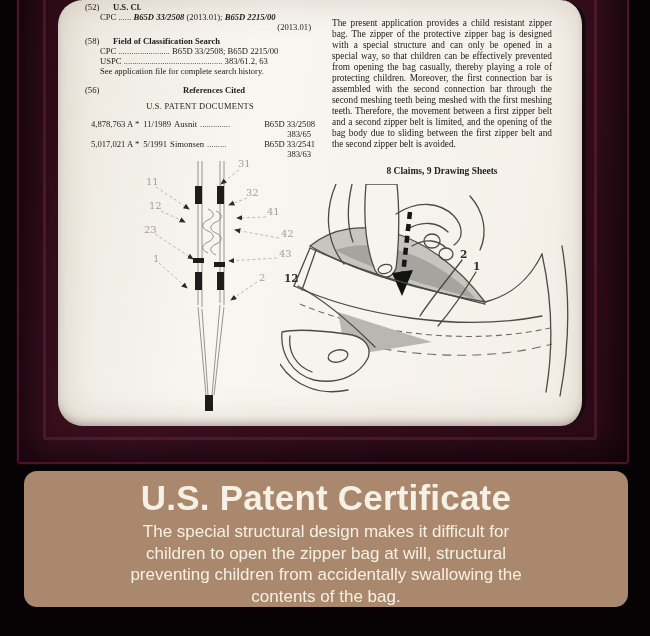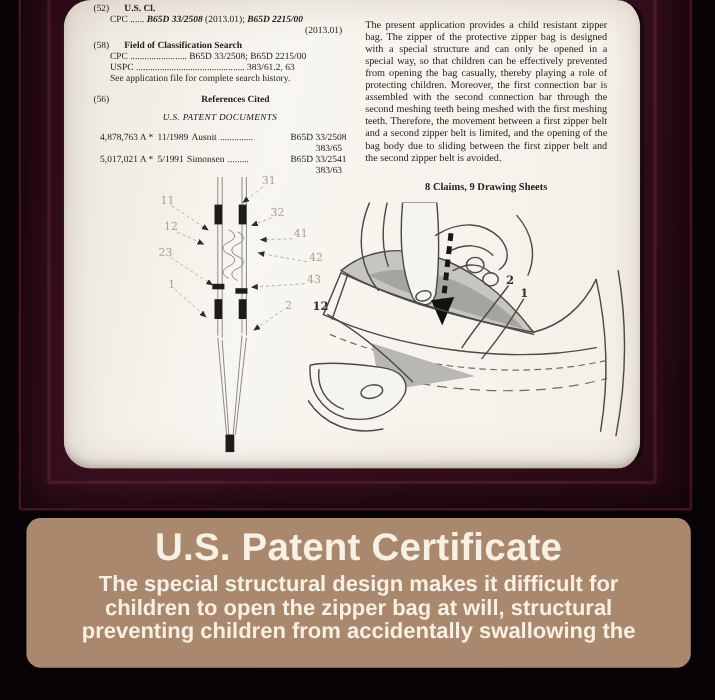--- a/index.html
+++ b/index.html
@@ -26,40 +26,40 @@
   .ind{padding-left:15px;}
   .bi{font-weight:bold;font-style:italic;}
   .b{font-weight:bold;}
   .ral{text-align:right;padding-right:4px;}
   .ctr{text-align:center;}
   .gap4{height:4px;}.gap7{height:7px;}.gap9{height:9px;}
   .ref{display:flex;padding-left:6px;}
   .ref .nm{margin-left:3px;}
   .ref .dt{margin-left:4px;}
   .ref .cls{margin-left:auto;}
-  .caps{font-size:8.4px;letter-spacing:.3px;font-style:italic;}
+  .caps{font-size:8.4px;letter-spacing:.3px;}
   
   .colR{position:absolute;left:258px;top:2px;width:252px;font-size:9.3px;line-height:11px;}
   .abstract{margin:16px;text-align:justify;}
   .claims{margin-top:9px;text-align:center;font-weight:bold;font-size:9.5px;}
   
   .figL{position:absolute;left:82px;top:153px;}
   .figR{position:absolute;left:222px;top:184px;}
   .fl{font-family:"DejaVu Serif",serif;font-size:10px;fill:#a59f92;}
   .f2l{font-family:"DejaVu Serif",serif;font-size:10.5px;font-weight:bold;fill:#31302c;}
   .ln{stroke:#7d7b74;stroke-width:.8;fill:none;}
   .ldr{stroke:#b7b2a7;stroke-width:.9;fill:none;stroke-dasharray:3 2.4;}
   .hl{stroke:#4c4a45;stroke-width:1.3;fill:none;stroke-linecap:round;}
   .hfill{fill:#f6f4ee;stroke:#4c4a45;stroke-width:1.3;}
   
   .banner{position:absolute;left:24px;top:471px;width:604px;height:136px;border-radius:13px;
           background:#a9886d;text-align:center;overflow:hidden;
           font-family:"Liberation Sans",sans-serif;color:#f7f0e4;}
   .bTitle{margin-top:7px;font-size:35px;font-weight:bold;letter-spacing:.2px;white-space:nowrap;}
-  .bLine{font-size:20px;font-weight:bold;line-height:21.5px;white-space:nowrap;}
+  .bLine{font-size:17px;font-weight:normal;line-height:21.5px;white-space:nowrap;}
   .bBody{margin-top:3px;}
 </style>
 </head>
 <body>
 
 <div class="scene">
 
   <div class="frame"></div>
 
   <div class="paper">
@@ -187,16 +187,17 @@
       <text class="f2l" x="193" y="86">1</text>
     </svg>
   </div>
 
   <div class="banner">
     <div class="bTitle">U.S. Patent Certificate</div>
     <div class="bBody">
       <div class="bLine">The special structural design makes it difficult for</div>
       <div class="bLine">children to open the zipper bag at will, structural</div>
       <div class="bLine">preventing children from accidentally swallowing the</div>
+      <div class="bLine">contents of the bag.</div>
     </div>
   </div>
 
 </div>
 
 </body></html>

